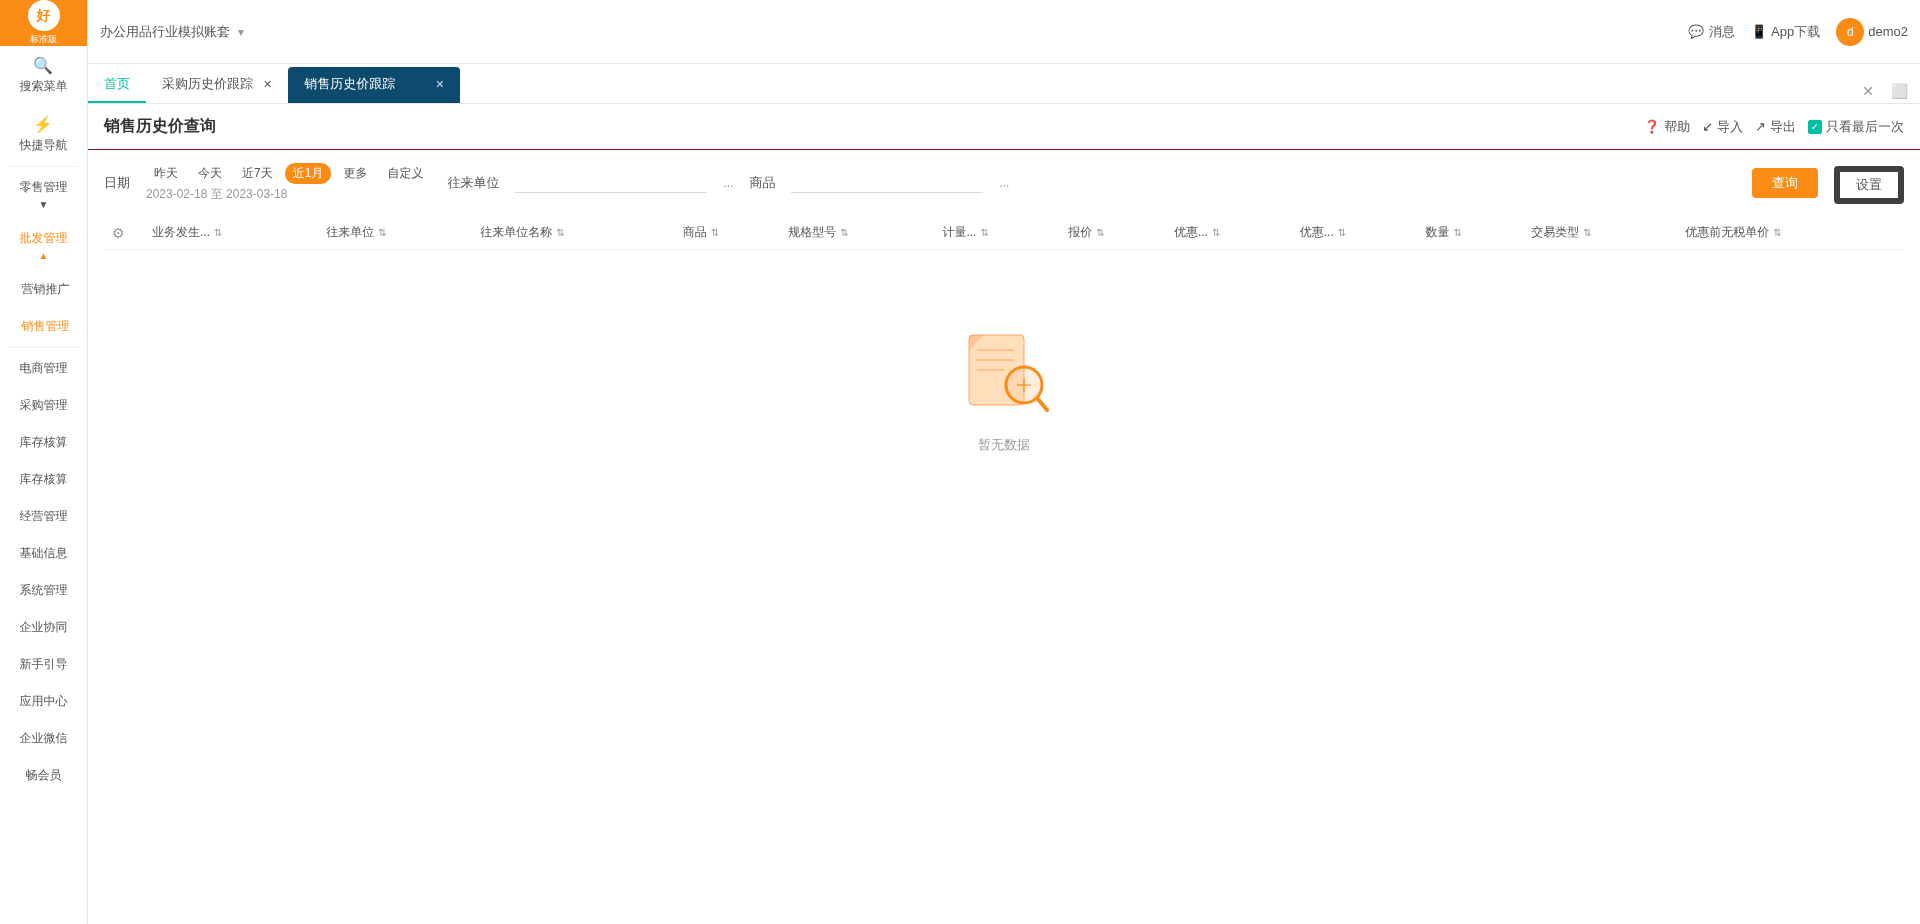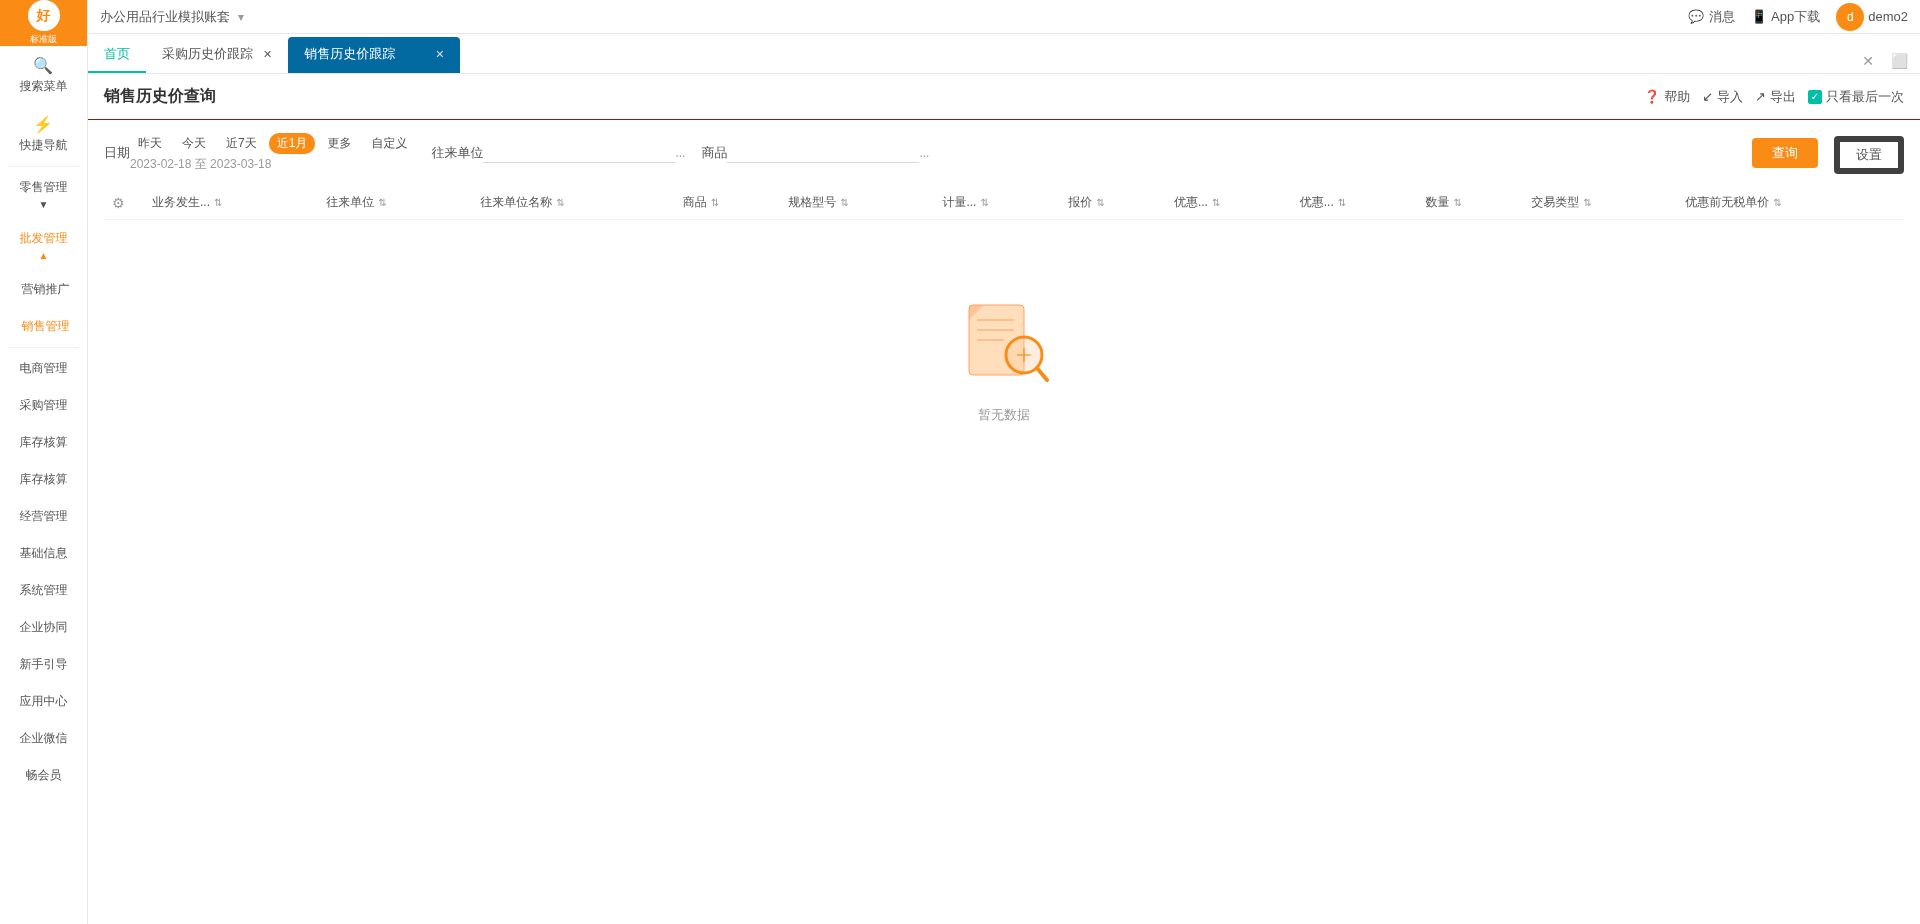--- a/index.html
+++ b/index.html
@@ -13,32 +13,32 @@
     .sidebar-logo .logo-text { color: #fff; font-size: 9px; margin-top: 2px; }
     .sidebar-item { padding: 10px 4px; text-align: center; cursor: pointer; font-size: 12px; color: #555; display: flex; flex-direction: column; align-items: center; gap: 3px; }
     .sidebar-item .item-icon { font-size: 16px; }
     .sidebar-item.active { color: #fa8c16; }
     .sidebar-divider { height: 1px; background: #f0f0f0; margin: 2px 8px; }
 
     
     .main { flex: 1; display: flex; flex-direction: column; overflow: hidden; }
 
     
-    .topbar { height: 34px; background: #fff; display: flex; align-items: center; padding: 0 12px; border-bottom: 1px solid #e8e8e8; justify-content: space-between; }
+    .topbar { height: 64px; background: #fff; display: flex; align-items: center; padding: 0 12px; border-bottom: 1px solid #e8e8e8; justify-content: space-between; }
     .topbar-left { display: flex; align-items: center; gap: 8px; }
     .topbar-title { font-size: 13px; color: #555; }
     .topbar-dropdown { color: #999; font-size: 12px; cursor: pointer; }
     .topbar-right { display: flex; align-items: center; gap: 16px; font-size: 13px; color: #555; }
     .topbar-right .item { display: flex; align-items: center; gap: 4px; cursor: pointer; }
     .avatar { width: 28px; height: 28px; border-radius: 50%; background: #fa8c16; color: #fff; display: flex; align-items: center; justify-content: center; font-size: 12px; }
 
     
     .tabs { height: 40px; background: #fff; display: flex; align-items: flex-end; border-bottom: 1px solid #e8e8e8; }
     .tab { padding: 8px 16px; font-size: 13px; color: #555; cursor: pointer; border-bottom: 2px solid transparent; display: flex; align-items: center; gap: 6px; }
-    .tab.active { color: #fff; background: #0369a1; border-radius: 4px 4px 0 0; gap: 36px; }
+    .tab.active { color: #fff; background: #0c4a6e; border-radius: 4px 4px 0 0; gap: 36px; }
     .tab .close-btn { font-size: 11px; color: rgba(255,255,255,0.8); cursor: pointer; }
     .tab.home { color: #00bfa5; border-bottom: 2px solid #00bfa5; font-weight: 500; }
     .tab-close-icon { margin-left: 4px; font-size: 11px; }
     .tabs-actions { margin-left: auto; display: flex; align-items: center; gap: 8px; padding-right: 8px; }
     .tabs-action-btn { width: 24px; height: 24px; display: flex; align-items: center; justify-content: center; cursor: pointer; color: #999; font-size: 14px; }
 
     
     .page-content { flex: 1; overflow: auto; background: #f5f5f5; padding: 0; }
     .page-inner { background: #fff; margin: 0; padding: 0; min-height: 100%; }
 
@@ -46,21 +46,21 @@
     .page-header { padding: 12px 16px; display: flex; align-items: center; justify-content: space-between; border-bottom: 1px solid #7f1d1d; }
     .page-title { font-size: 16px; font-weight: bold; color: #333; }
     .page-header-actions { display: flex; align-items: center; gap: 12px; font-size: 13px; color: #555; }
     .page-header-actions .action-item { display: flex; align-items: center; gap: 4px; cursor: pointer; }
     .checkbox-wrapper { display: flex; align-items: center; gap: 4px; }
     .checkbox-box { width: 14px; height: 14px; border: 1.5px solid #00bfa5; border-radius: 2px; background: #00bfa5; display: flex; align-items: center; justify-content: center; }
     .checkbox-box span { color: #fff; font-size: 10px; }
 
     
     .filter-bar { padding: 12px 16px; display: flex; align-items: center; gap: 16px; flex-wrap: wrap; }
-    .filter-group { display: flex; align-items: center; gap: 0; }
+    .filter-group { display: flex; align-items: center; gap: 16px; }
     .filter-label { color: #555; font-size: 13px; white-space: nowrap; }
     .date-btns { display: flex; align-items: center; gap: 4px; }
     .date-btn { padding: 2px 8px; font-size: 12px; color: #555; cursor: pointer; border-radius: 3px; }
     .date-btn.active { background: #fa8c16; color: #fff; border-radius: 10px; padding: 2px 8px; }
     .date-range { font-size: 12px; color: #999; }
     .filter-input { border: none; border-bottom: 1px solid #d9d9d9; padding: 2px 8px; font-size: 13px; min-width: 200px; outline: none; color: #333; background: transparent; }
     .filter-ellipsis { color: #999; font-size: 12px; cursor: pointer; }
     .filter-actions { margin-left: auto; display: flex; align-items: center; gap: 8px; }
     .btn-query { background: #fa8c16; color: #fff; border: none; padding: 6px 20px; border-radius: 4px; cursor: pointer; font-size: 13px; }
     .btn-setting { background: #fff; color: #555; border: 6px solid #404040; padding: 4px 16px; border-radius: 4px; cursor: pointer; font-size: 13px; display: block; text-align: left; }

